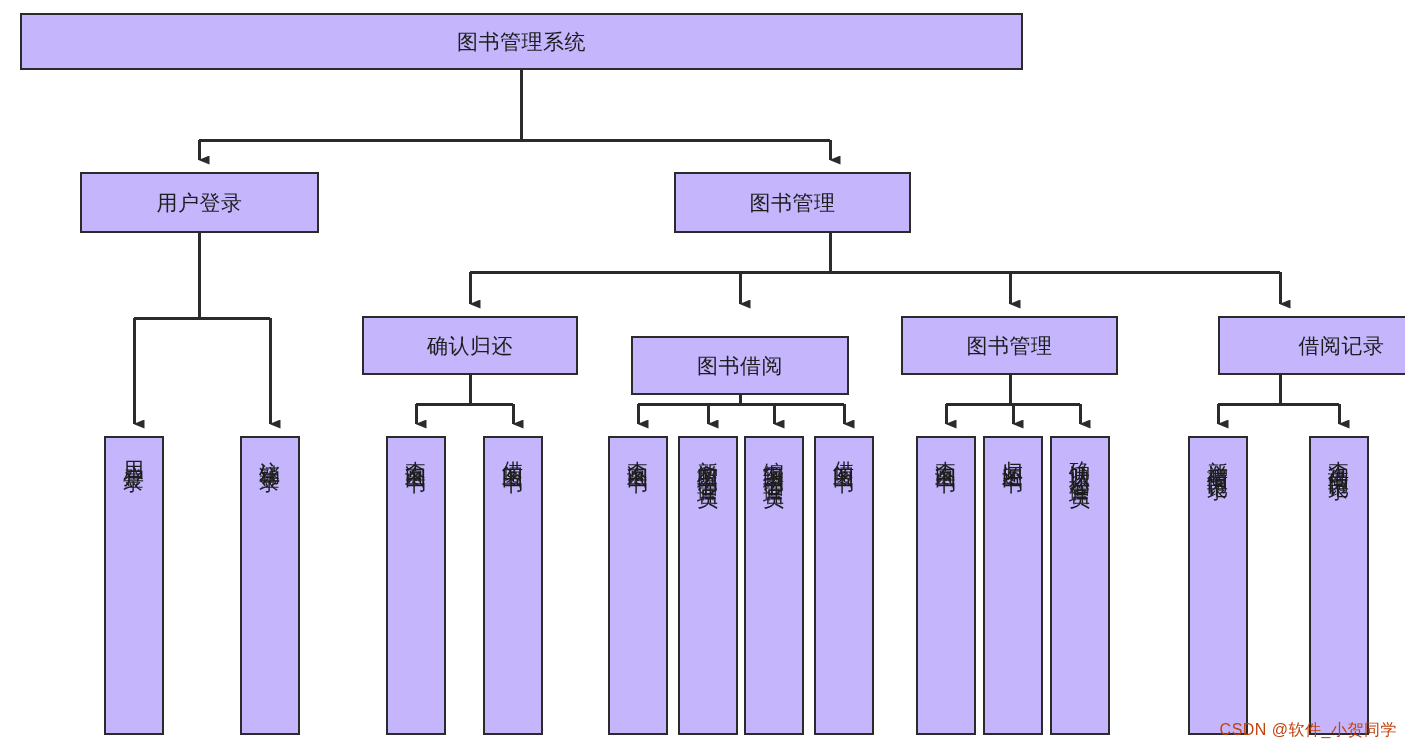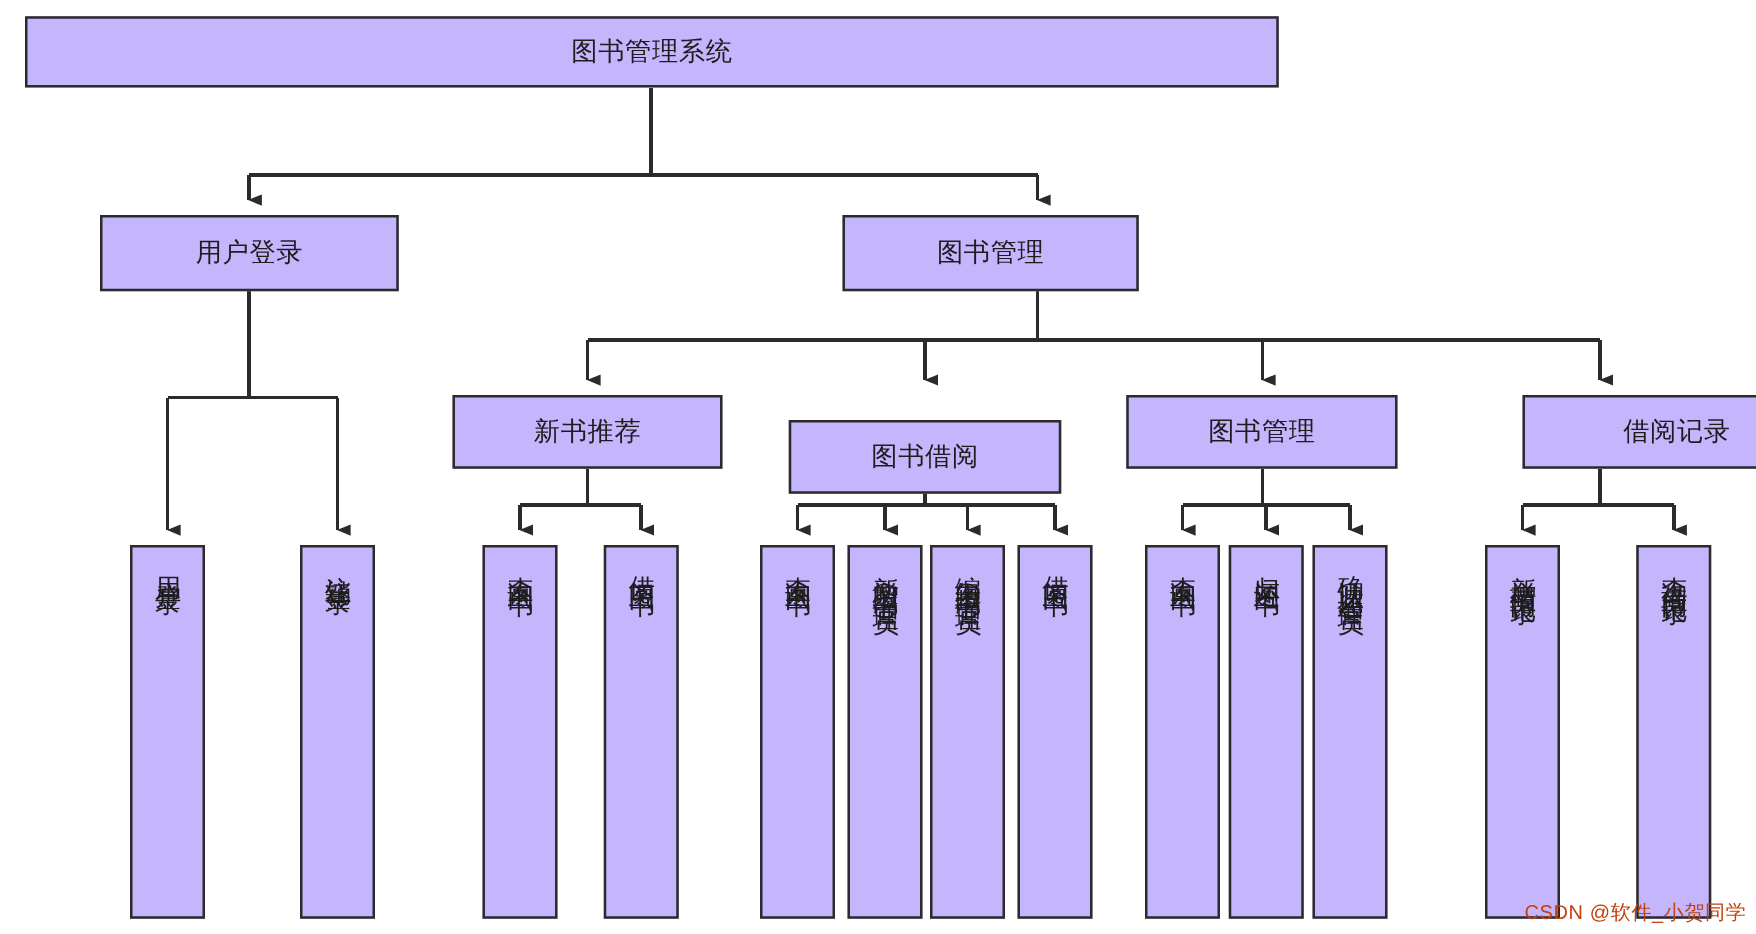--- a/index.html
+++ b/index.html
@@ -129,21 +129,21 @@
   </div>
 
   <div class="node-box" style="left: 80px; top: 172px; width: 239px; height: 61px;">
     <span class="node-label-h">用户登录</span>
   </div>
   <div class="node-box" style="left: 674px; top: 172px; width: 237px; height: 61px;">
     <span class="node-label-h">图书管理</span>
   </div>
 
   <div class="node-box" style="left: 362px; top: 316px; width: 216px; height: 59px;">
-    <span class="node-label-h">新书推荐</span>
+    <span class="node-label-h">确认归还</span>
   </div>
   <div class="node-box" style="left: 631px; top: 336px; width: 218px; height: 59px;">
     <span class="node-label-h">图书借阅</span>
   </div>
   <div class="node-box" style="left: 901px; top: 316px; width: 217px; height: 59px;">
     <span class="node-label-h">图书管理</span>
   </div>
   <div class="node-box" style="left: 1218px; top: 316px; width: 247px; height: 59px;">
     <span class="node-label-h">借阅记录</span>
   </div>

